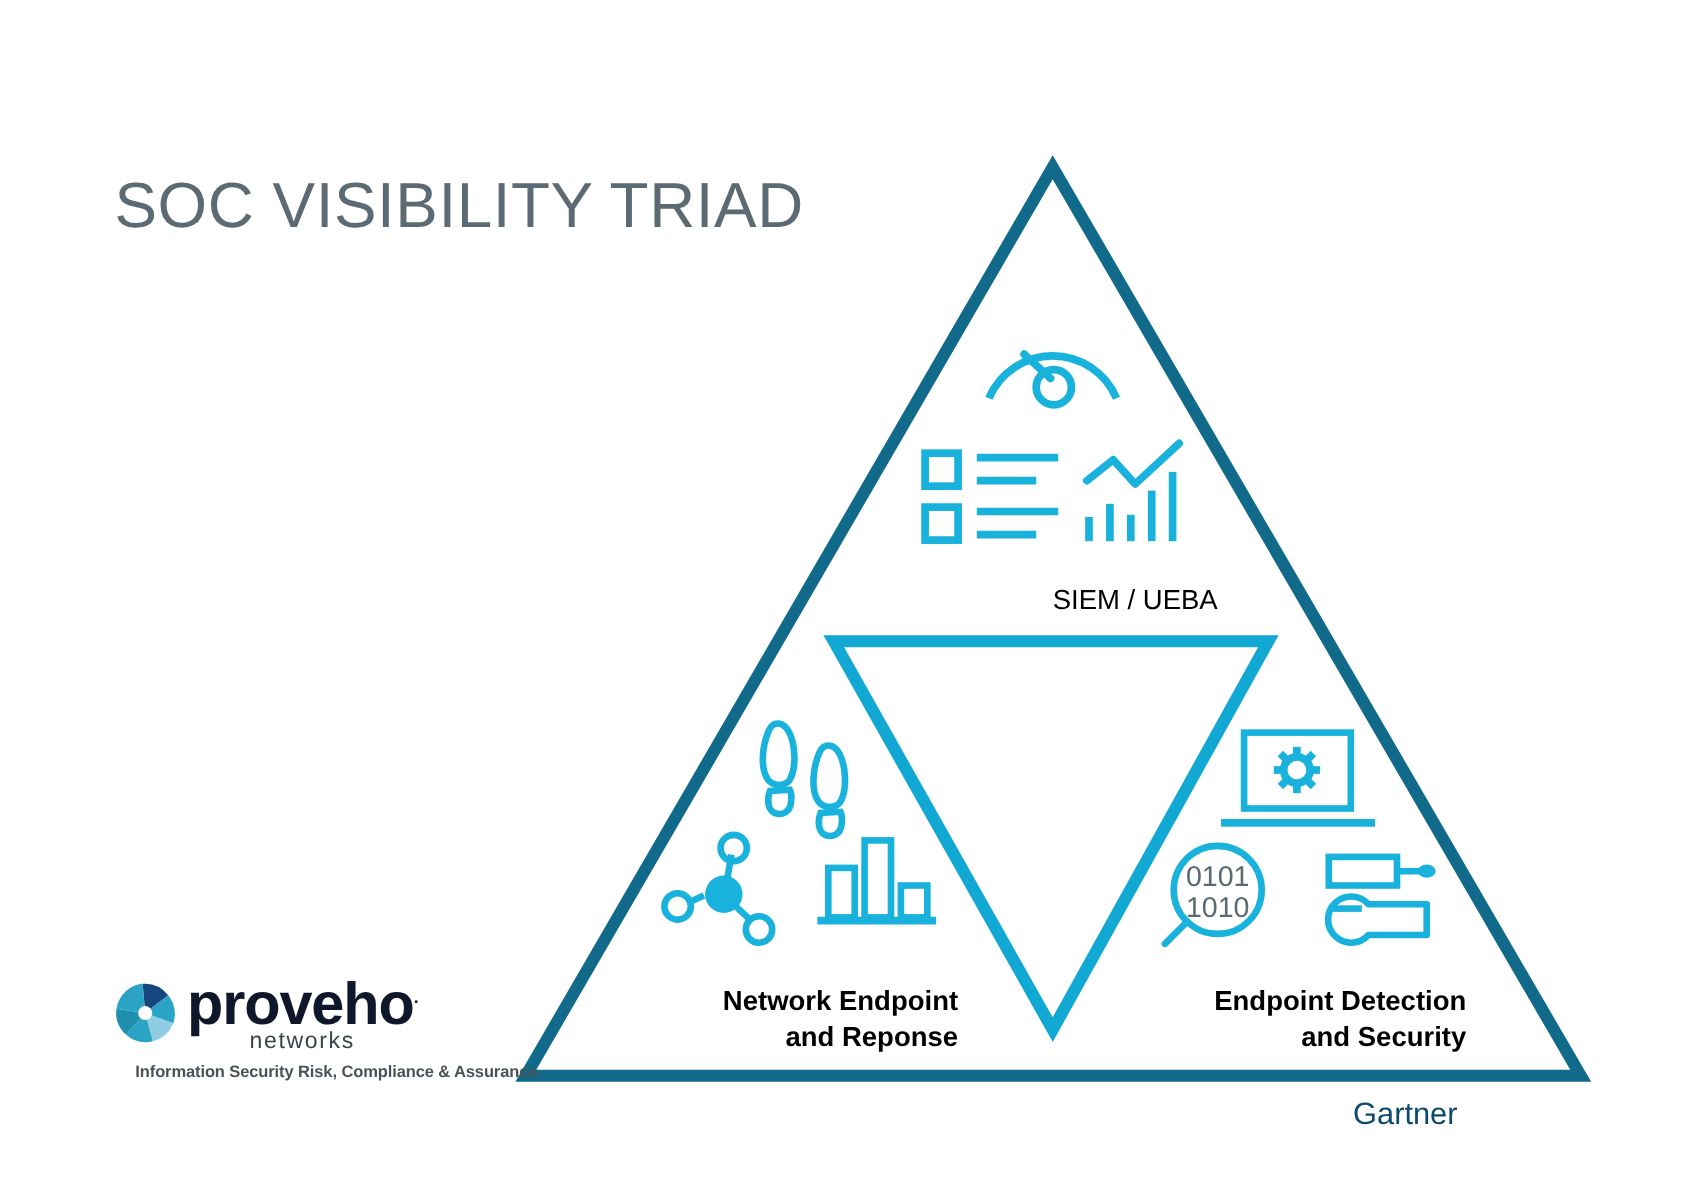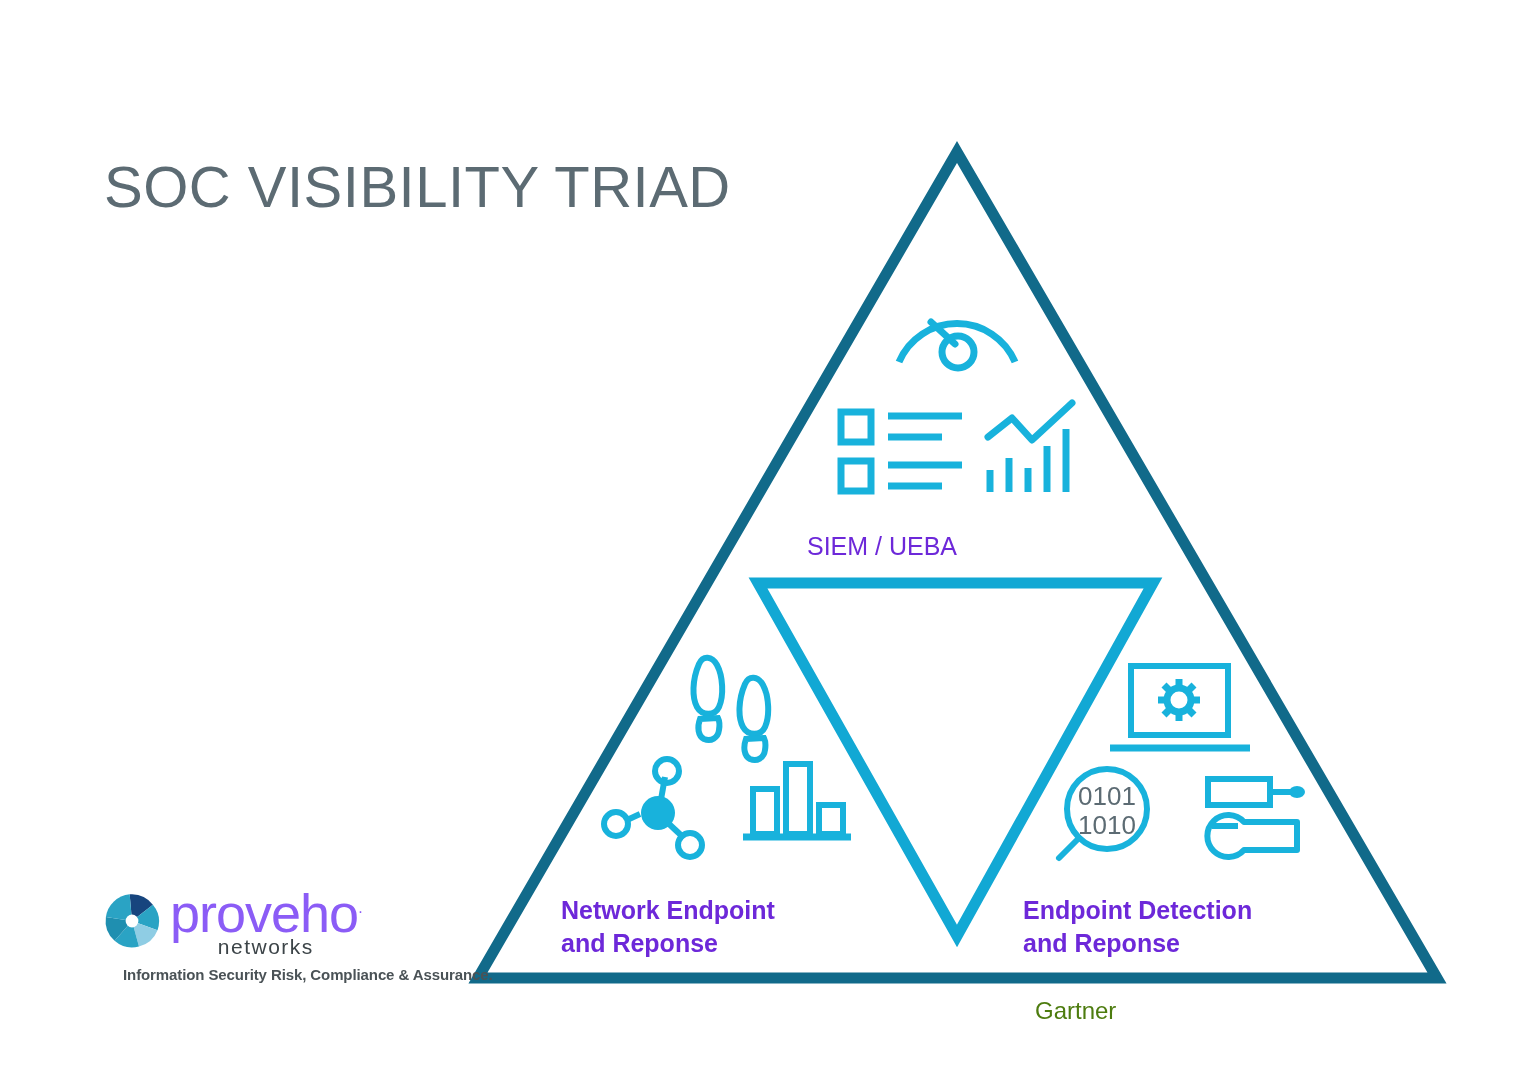--- a/index.html
+++ b/index.html
@@ -36,22 +36,22 @@
   #diagram-svg {
     position: absolute;
     left: 0;
     top: 0;
     width: 1536px;
     height: 1087px;
   }
   
   .zone-label {
     position: absolute;
-    color: #6d28d9;
-    text-align: left;
+    color: #000000;
+    text-align: right;
     line-height: 1.3;
     white-space: pre-line;
   }
   #label-siem {
     left: 807px;
     top: 530px;
     width: 300px;
     font-size: 25px;
     font-weight: 400;
   }
@@ -67,23 +67,23 @@
     top: 894px;
     width: 310px;
     font-size: 25px;
     font-weight: 600;
   }
   #attribution {
     position: absolute;
     left: 1035px;
     top: 997px;
     width: 290px;
-    text-align: left;
-    font-size: 24px;
-    color: #4d7c0f;
+    text-align: right;
+    font-size: 28px;
+    color: #0c4a6e;
   }
   
   #logo-block {
     position: absolute;
     left: 103px;
     top: 888px;
     width: 300px;
   }
   #logo-row {
     display: flex;
@@ -94,22 +94,22 @@
     height: 58px;
     flex: 0 0 58px;
     margin-top: 4px;
   }
   #logo-wordmark-wrap {
     margin-left: 9px;
     position: relative;
   }
   #logo-wordmark {
     font-size: 54px;
-    font-weight: 400;
-    color: #8b5cf6;
+    font-weight: 700;
+    color: #0f172a;
     line-height: 0.95;
     letter-spacing: -1px;
   }
   #logo-wordmark .tm {
     font-size: 16px;
     vertical-align: super;
   }
   #logo-sub {
     text-align: center;
     font-size: 21px;
@@ -226,21 +226,21 @@
         <path d="M1244,822 a21,21 0 1,0 0,28 h53 v-28 z" fill="none" stroke="#18B2DC" stroke-width="6" stroke-linejoin="round"></path>
         <line x1="1212" y1="826" x2="1238" y2="826" stroke="#18B2DC" stroke-width="6"></line>
       </g>
     </g>
   </svg>
 
   <div class="zone-label" id="label-siem">SIEM / UEBA</div>
   <div class="zone-label" id="label-ndr">Network Endpoint
 and Reponse</div>
   <div class="zone-label" id="label-edr">Endpoint Detection
-and Reponse</div>
+and Security</div>
 
   <div id="attribution">Gartner</div>
 
   <div id="logo-block">
     <div id="logo-row">
       <svg id="logo-mark" viewBox="0 0 100 100">
         <g transform="translate(50,50)">
           <path d="M0,0 L-4,-46 A46,46 0 0,1 36,-28 Z" fill="#17457E"></path>
           <path d="M0,0 L36,-28 A46,46 0 0,1 44,16 Z" fill="#2AA3C4"></path>
           <path d="M0,0 L44,16 A46,46 0 0,1 12,44 Z" fill="#8FCDE4"></path>

